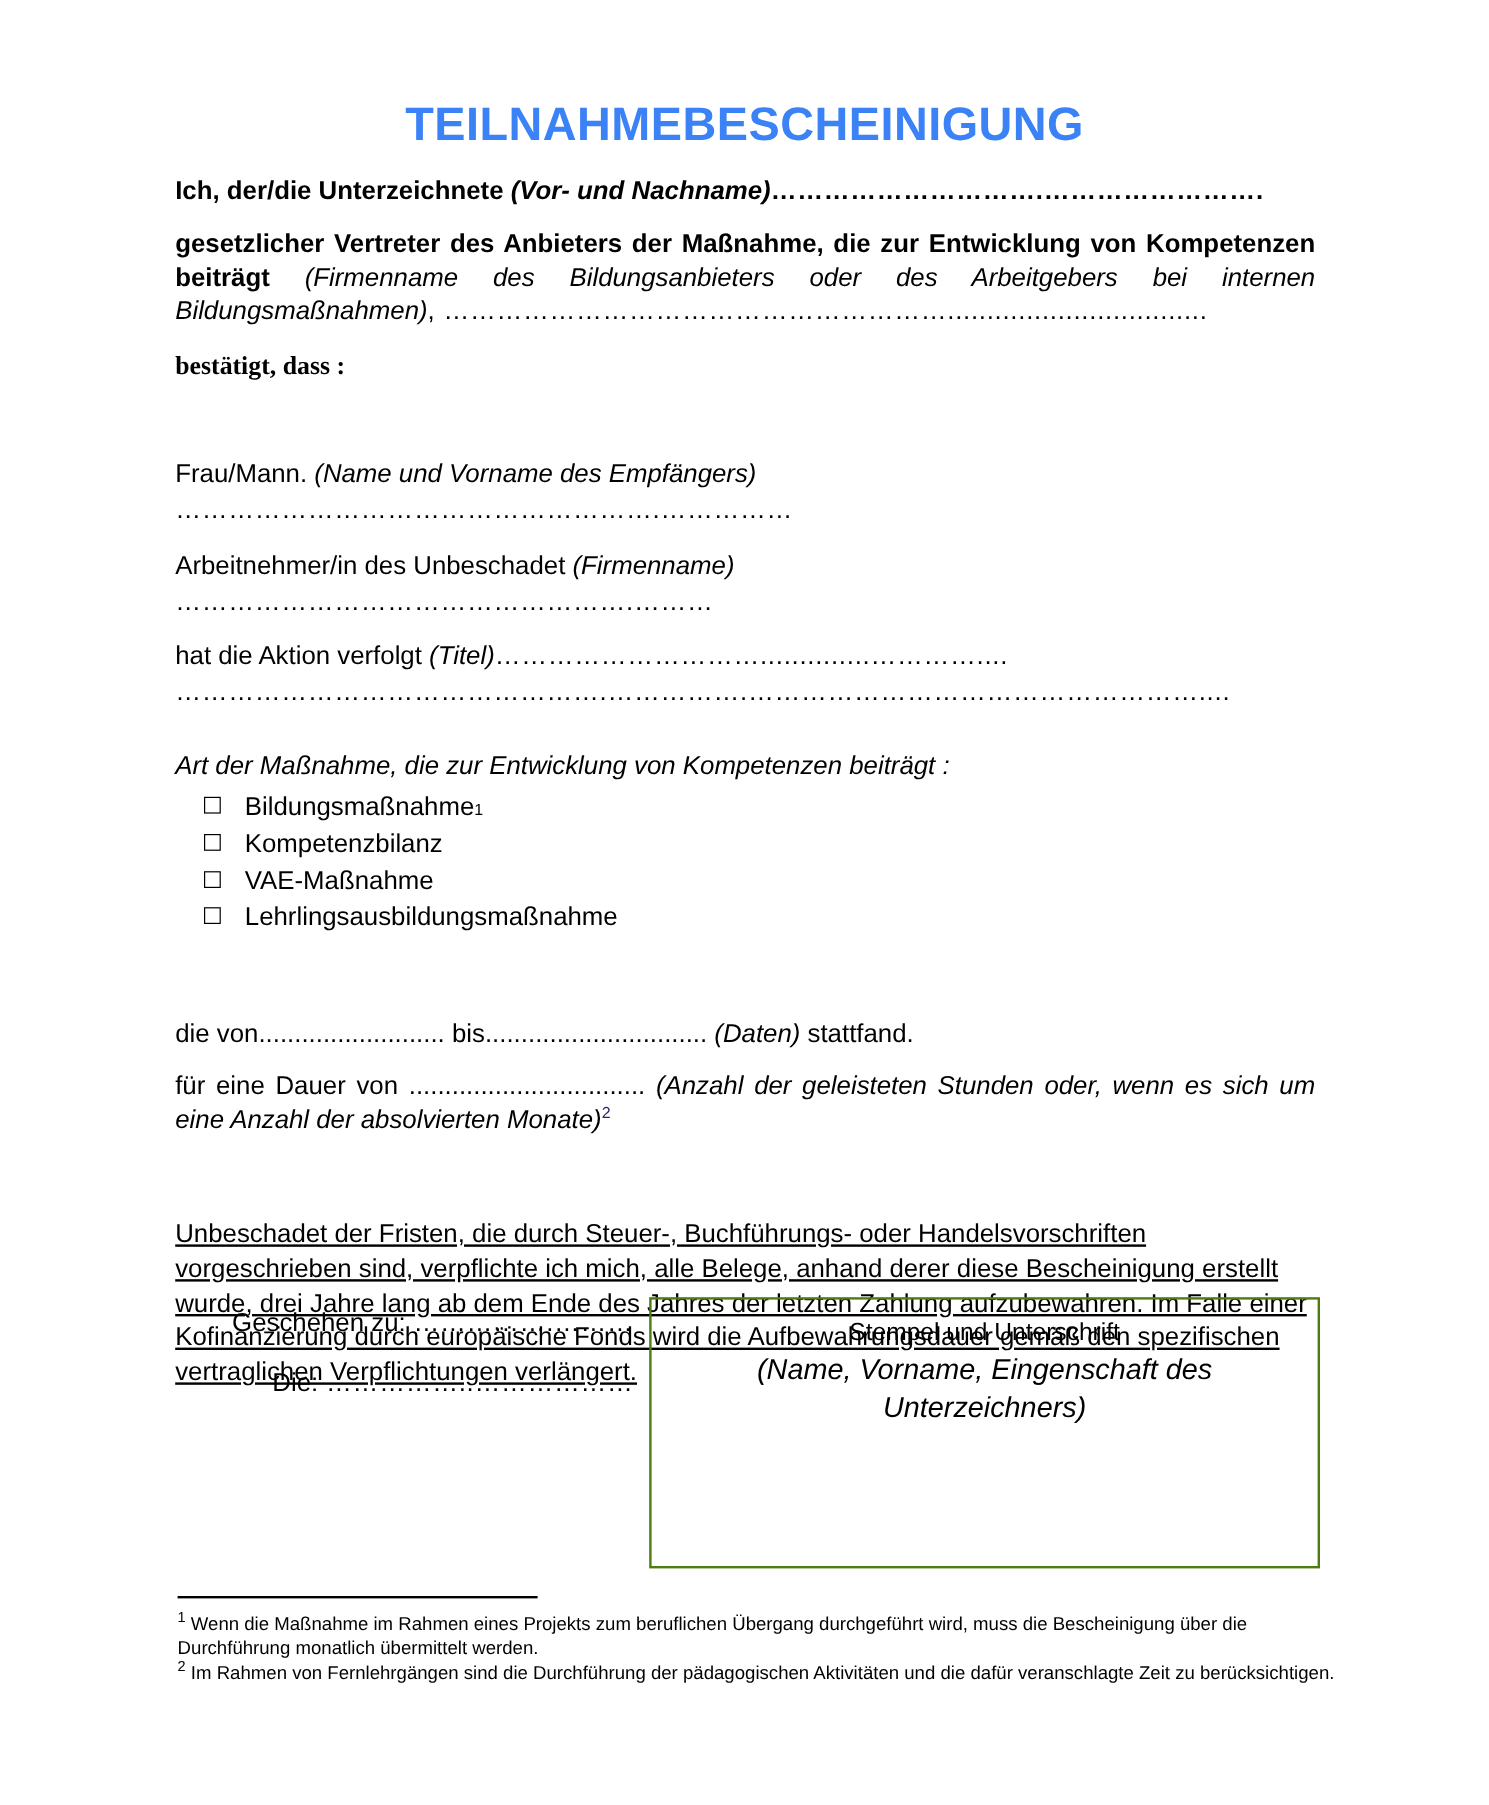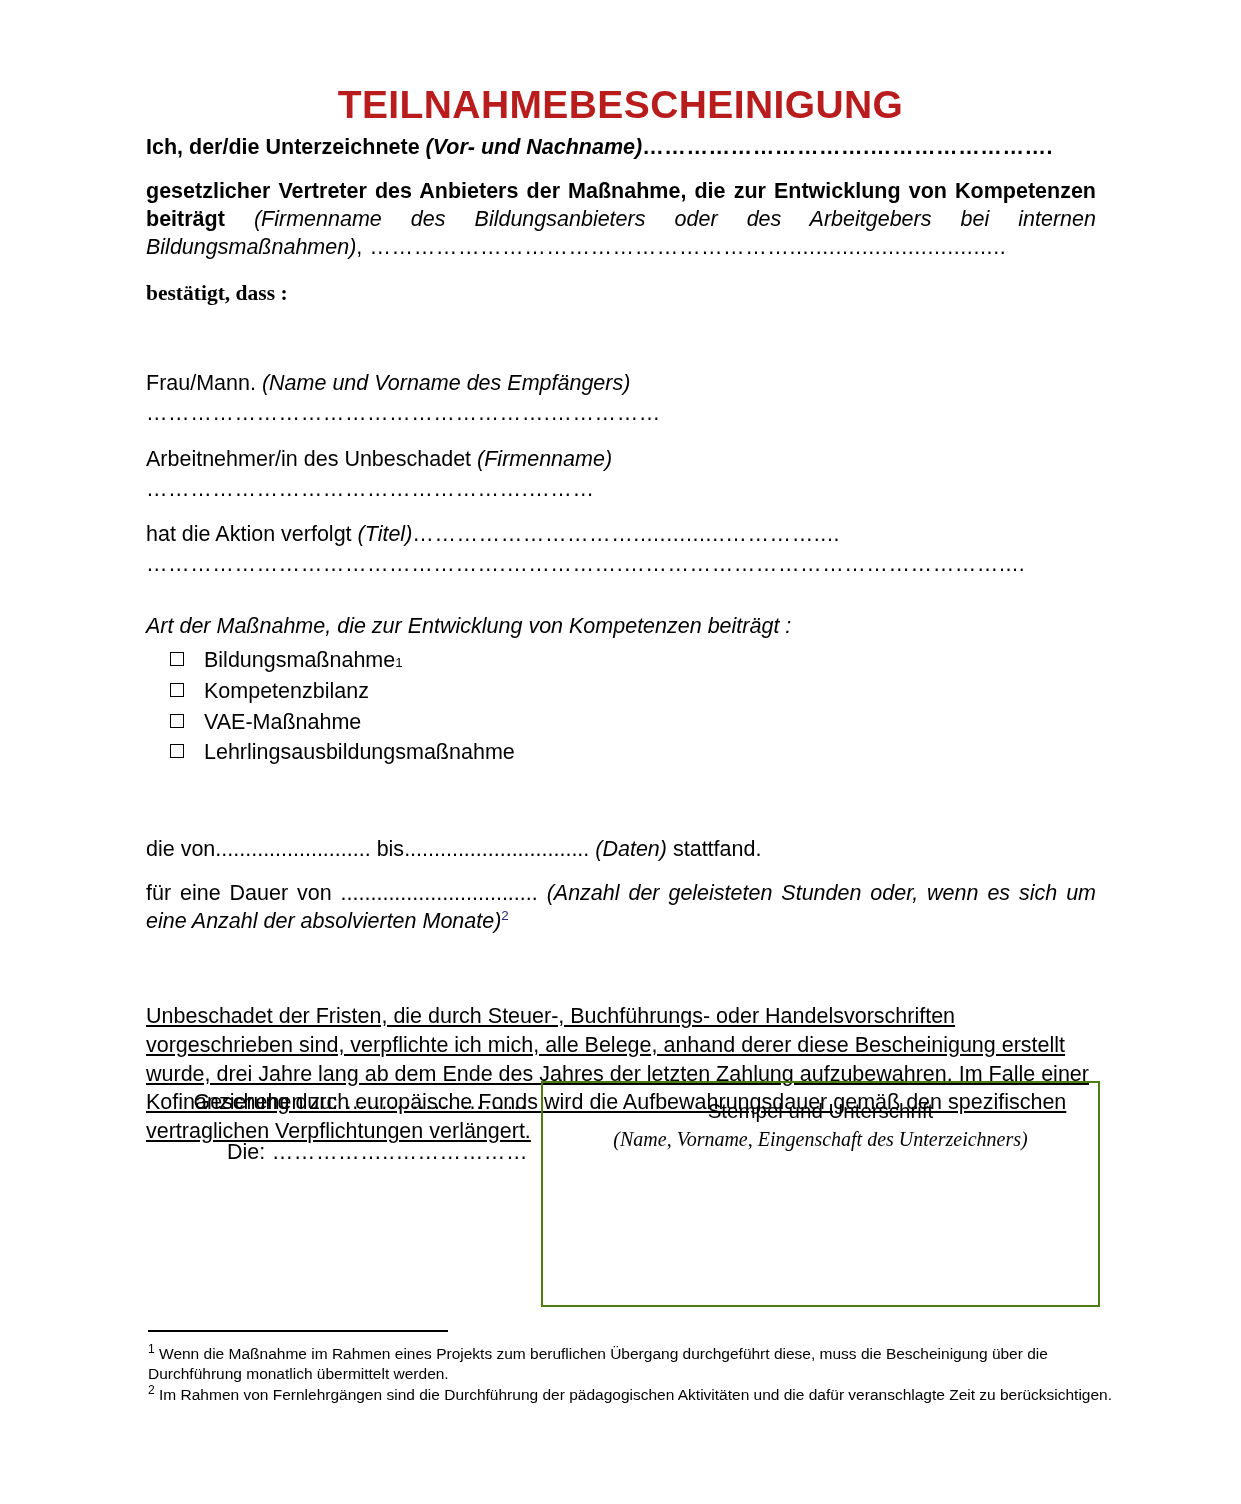--- a/index.html
+++ b/index.html
@@ -26,21 +26,21 @@
   
   .doc-title {
     position: absolute;
     left: 0;
     top: 57px;
     width: 1241px;
     text-align: center;
     font-size: 39px;
     font-weight: bold;
     letter-spacing: 0.4px;
-    color: #b91c1c;
+    color: #3b82f6;
     white-space: nowrap;
   }
 
   
   .content {
     position: absolute;
     left: 146px;
     top: 130px;
     width: 950px;
   }
@@ -65,21 +65,21 @@
     vertical-align: super;
     line-height: 0;
   }
   sup.fn-blue {
     font-size: 0.62em;
     vertical-align: super;
     line-height: 0;
     color: #27276b;
   }
 
-  .block-intro { margin-top: 4px; }
+  .block-intro { margin-top: 16px; }
   .block-rep    { margin-top: 16px; }
   .block-conf   { margin-top: 18px; font-family: Liberation Serif, serif; }
 
   
   .recipient { margin-top: 62px; }
   .recipient .row { margin-top: 0; }
   .recipient .leader-line { margin-top: 2px; }
   .recipient .gap { margin-top: 18px; }
 
   
@@ -143,24 +143,23 @@
     padding-top: 14px;
     text-align: center;
   }
   .stamp-box p {
     font-size: 20.5px;
     line-height: 1.34;
     text-align: center;
   }
   .stamp-box p.sub {
     font-style: italic;
-    font-size: 20px;
+    font-size: 24px;
     line-height: 1.30;
     margin-top: 2px;
-    font-family: Liberation Serif, serif;
   }
 
   
   .footnotes {
     position: absolute;
     left: 148px;
     top: 1330px;
     width: 965px;
   }
   .fn-rule {
@@ -248,17 +247,17 @@
 
     <div class="stamp-box">
       <p>Stempel und Unterschrift</p>
       <p class="sub">(Name, Vorname, Eingenschaft des Unterzeichners)</p>
     </div>
 
   </div>
 
   <div class="footnotes">
     <div class="fn-rule"></div>
-    <p><sup>1</sup> <span>Wenn die Maßnahme im Rahmen eines Projekts zum beruflichen Übergang durchgeführt diese, muss die Bescheinigung über die Durchführung monatlich übermittelt werden.</span></p>
+    <p><sup>1</sup> <span>Wenn die Maßnahme im Rahmen eines Projekts zum beruflichen Übergang durchgeführt wird, muss die Bescheinigung über die Durchführung monatlich übermittelt werden.</span></p>
     <p><sup>2</sup> <span>Im Rahmen von Fernlehrgängen sind die Durchführung der pädagogischen Aktivitäten und die dafür veranschlagte Zeit zu berücksichtigen.</span></p>
   </div>
 
 </div>
 
 </body></html>

